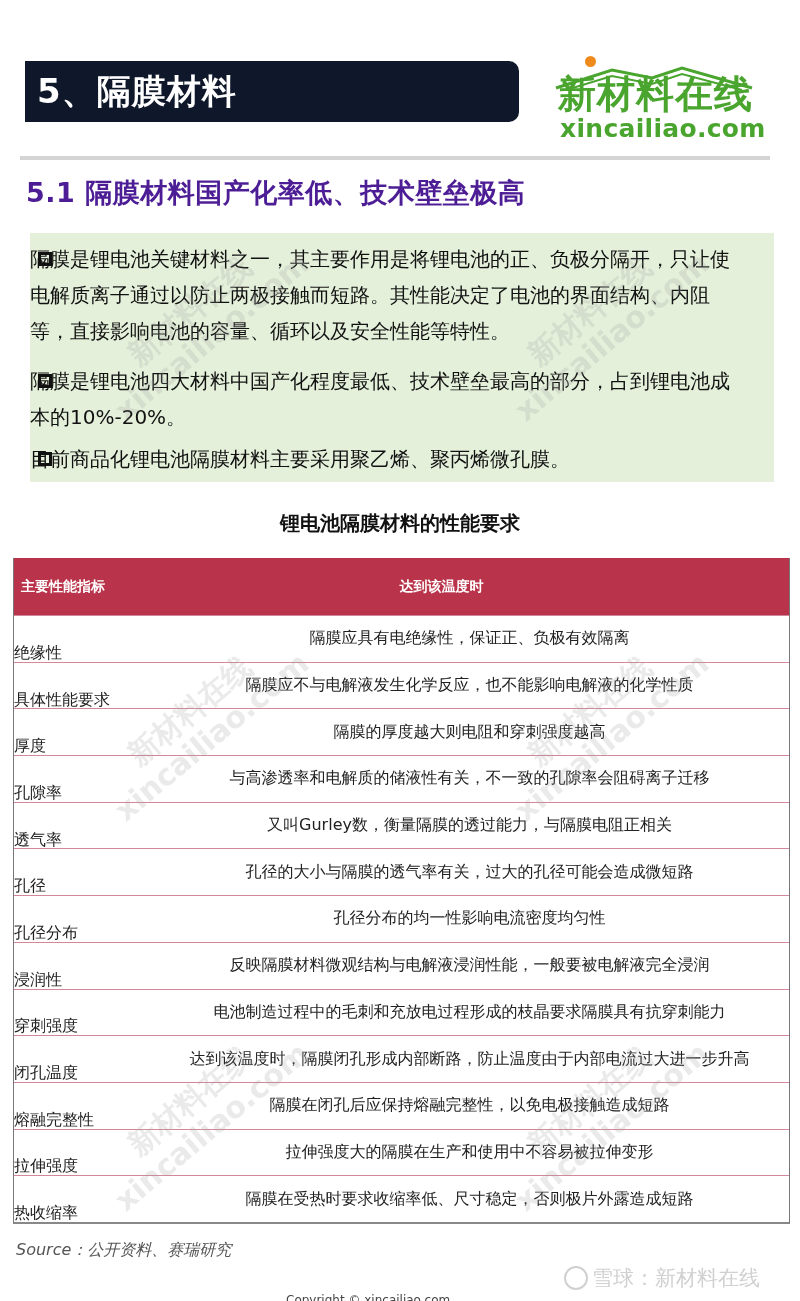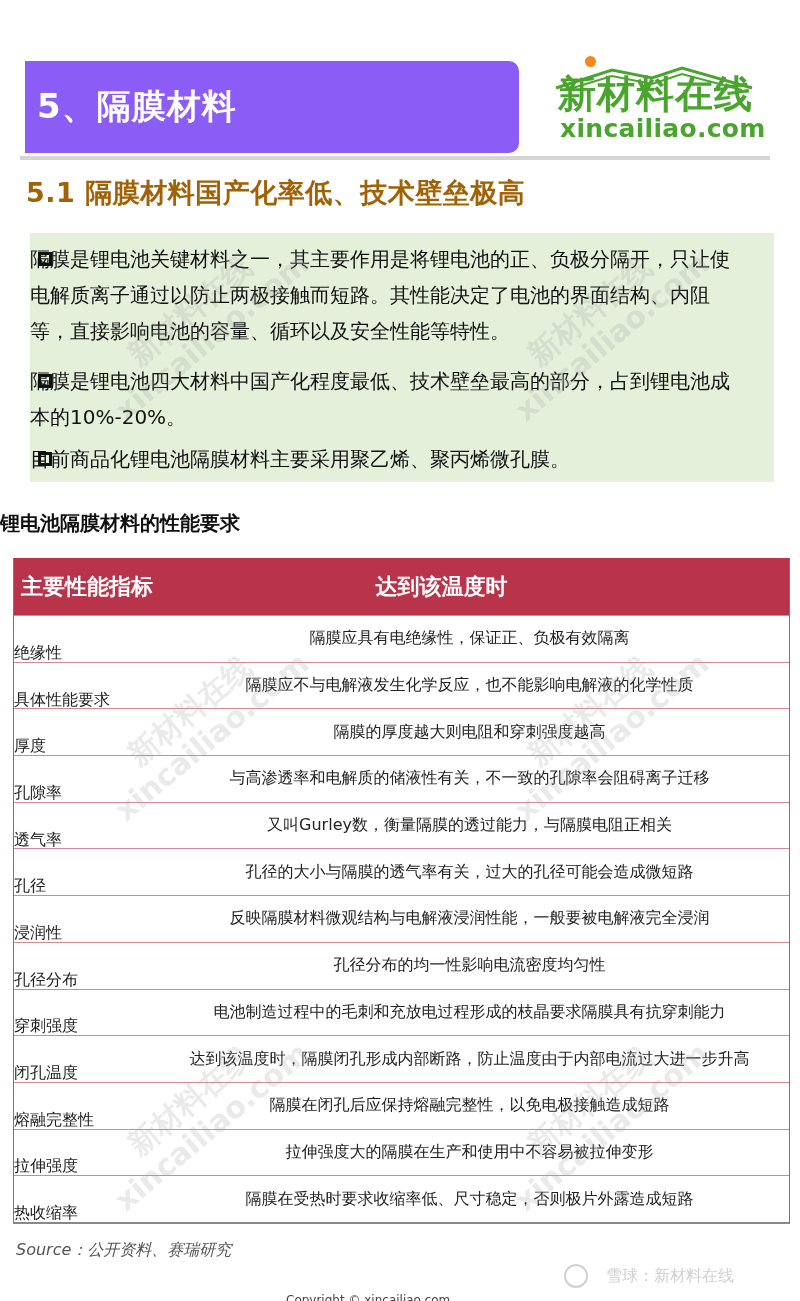--- a/index.html
+++ b/index.html
@@ -1,66 +1,66 @@
 <!DOCTYPE html>
 <html><head>
 <meta charset="utf-8">
 <style>
   * { box-sizing: border-box; margin: 0; padding: 0; }
   html, body { width: 800px; height: 1301px; background: #ffffff; overflow: hidden; }
   body { position: relative; font-family: "DejaVu Sans", "Liberation Sans", sans-serif; color: #111; }
 
   .title-bar {
-    position: absolute; left: 25px; top: 61px; width: 494px; height: 92px;
-    background: #8b5cf6; border-radius: 0 10px 10px 0;
+    position: absolute; left: 25px; top: 61px; width: 494px; height: 61px;
+    background: #0f172a; border-radius: 0 10px 10px 0;
     display: flex; align-items: center; padding-left: 12px;
   }
   .title-bar span { color: #fff; font-size: 34px; font-weight: bold; letter-spacing: 1px; }
 
   .logo { position: absolute; left: 552px; top: 52px; width: 220px; height: 92px; }
   .logo .sun { position: absolute; left: 33px; top: 4px; width: 11px; height: 11px; border-radius: 50%; background: #f08a1c; }
   .logo svg.roof { position: absolute; left: 0; top: 10px; }
   .logo .cn { position: absolute; left: 6px; top: 22px; font-size: 38px; font-weight: bold; color: #4aa52e; letter-spacing: 1px; line-height: 40px; }
   .logo .en { position: absolute; left: 8px; top: 64px; font-size: 25px; font-weight: bold; color: #4aa52e; line-height: 26px; letter-spacing: 0.3px; }
 
   .divider { position: absolute; left: 20px; top: 156px; width: 750px; height: 4px; background: #d4d4d4; }
 
-  .section-title { position: absolute; left: 26px; top: 175px; font-size: 27px; font-weight: bold; color: #a16207; letter-spacing: 0.5px; }
+  .section-title { position: absolute; left: 26px; top: 175px; font-size: 27px; font-weight: bold; color: #4c1d95; letter-spacing: 0.5px; }
 
   .green-box {
     position: absolute; left: 30px; top: 233px; width: 744px; height: 249px;
     background: #e4f0da;
   }
   .bullet {
     position: absolute; left: 0; font-size: 20px; line-height: 36px; color: #111;
   }
   .bullet .marker {
     position: absolute; left: 8px; top: 11px; width: 14px; height: 14px; border: 3px solid #111; background: transparent;
   }
   .bullet .text { display: block; width: 710px; }
 
-  .table-caption { position: absolute; left: 0; width: 800px; top: 510px; font-size: 20px; font-weight: bold; color: #111; }
+  .table-caption { position: absolute; left: 0; width: 800px; top: 510px; text-align: center; font-size: 20px; font-weight: bold; color: #111; }
 
   .tbl {
     position: absolute; left: 13px; top: 558px; width: 777px;
     border-left: 1px solid #777; border-right: 1px solid #777; border-bottom: 2px solid #888;
   }
-  .tbl .thead { display: flex; height: 57px; background: #b9344a; color: #fff; font-weight: bold; font-size: 22px; align-items: center; }
+  .tbl .thead { display: flex; height: 57px; background: #b9344a; color: #fff; font-weight: bold; font-size: 14px; align-items: center; }
   .tbl .thead .c1 { width: 140px; padding-left: 7px; }
   .tbl .thead .c2 { flex: 1; text-align: center; padding-right: 60px; }
   .tbl .row { display: flex; height: 46.7px; align-items: center; border-top: 1px solid #d2889a; font-size: 16px; color: #222; }
   .tbl .row:first-of-type { border-top: none; }
   .tbl .row .c1 { width: 140px; text-align: left; margin-top: 29px; }
   .tbl .row .c2 { flex: 1; text-align: center; white-space: nowrap; padding-right: 4px; }
 
   .watermark { position: absolute; color: rgba(160,160,160,0.22); font-weight: bold; font-size: 30px; transform: rotate(-40deg); pointer-events: none; line-height: 34px; text-align: center; }
 
   .source { position: absolute; left: 16px; top: 1240px; font-size: 16px; font-style: italic; color: #555; }
   .copyright { position: absolute; left: 286px; top: 1272px; font-size: 12px; color: #444; margin-top: 21px; }
-  .xueqiu { position: absolute; left: 564px; top: 1264px; font-size: 16px; color: #d0d0d0; display: flex; align-items: center; gap: 18px; }
+  .xueqiu { position: absolute; left: 564px; top: 1264px; font-size: 21px; color: #d0d0d0; display: flex; align-items: center; gap: 4px; }
   .xueqiu .ring { width: 24px; height: 24px; border: 2px solid #d0d0d0; border-radius: 50%; display: inline-block; }
 </style>
 </head>
 <body>
 
 <div class="title-bar">
   <span>5、隔膜材料</span>
 </div>
 
 <div class="logo">
@@ -117,26 +117,26 @@
     </div>
   <div class="row">
       <div class="c1">透气率</div>
       <div class="c2">又叫Gurley数，衡量隔膜的透过能力，与隔膜电阻正相关</div>
     </div>
   <div class="row">
       <div class="c1">孔径</div>
       <div class="c2">孔径的大小与隔膜的透气率有关，过大的孔径可能会造成微短路</div>
     </div>
   <div class="row">
+      <div class="c1">孔径分布</div>
+      <div class="c2">孔径分布的均一性影响电流密度均匀性</div>
+    </div>
+  <div class="row">
       <div class="c1">浸润性</div>
       <div class="c2">反映隔膜材料微观结构与电解液浸润性能，一般要被电解液完全浸润</div>
-    </div>
-  <div class="row">
-      <div class="c1">孔径分布</div>
-      <div class="c2">孔径分布的均一性影响电流密度均匀性</div>
     </div>
   <div class="row">
       <div class="c1">穿刺强度</div>
       <div class="c2">电池制造过程中的毛刺和充放电过程形成的枝晶要求隔膜具有抗穿刺能力</div>
     </div>
   <div class="row">
       <div class="c1">闭孔温度</div>
       <div class="c2">达到该温度时，隔膜闭孔形成内部断路，防止温度由于内部电流过大进一步升高</div>
     </div>
   <div class="row">

